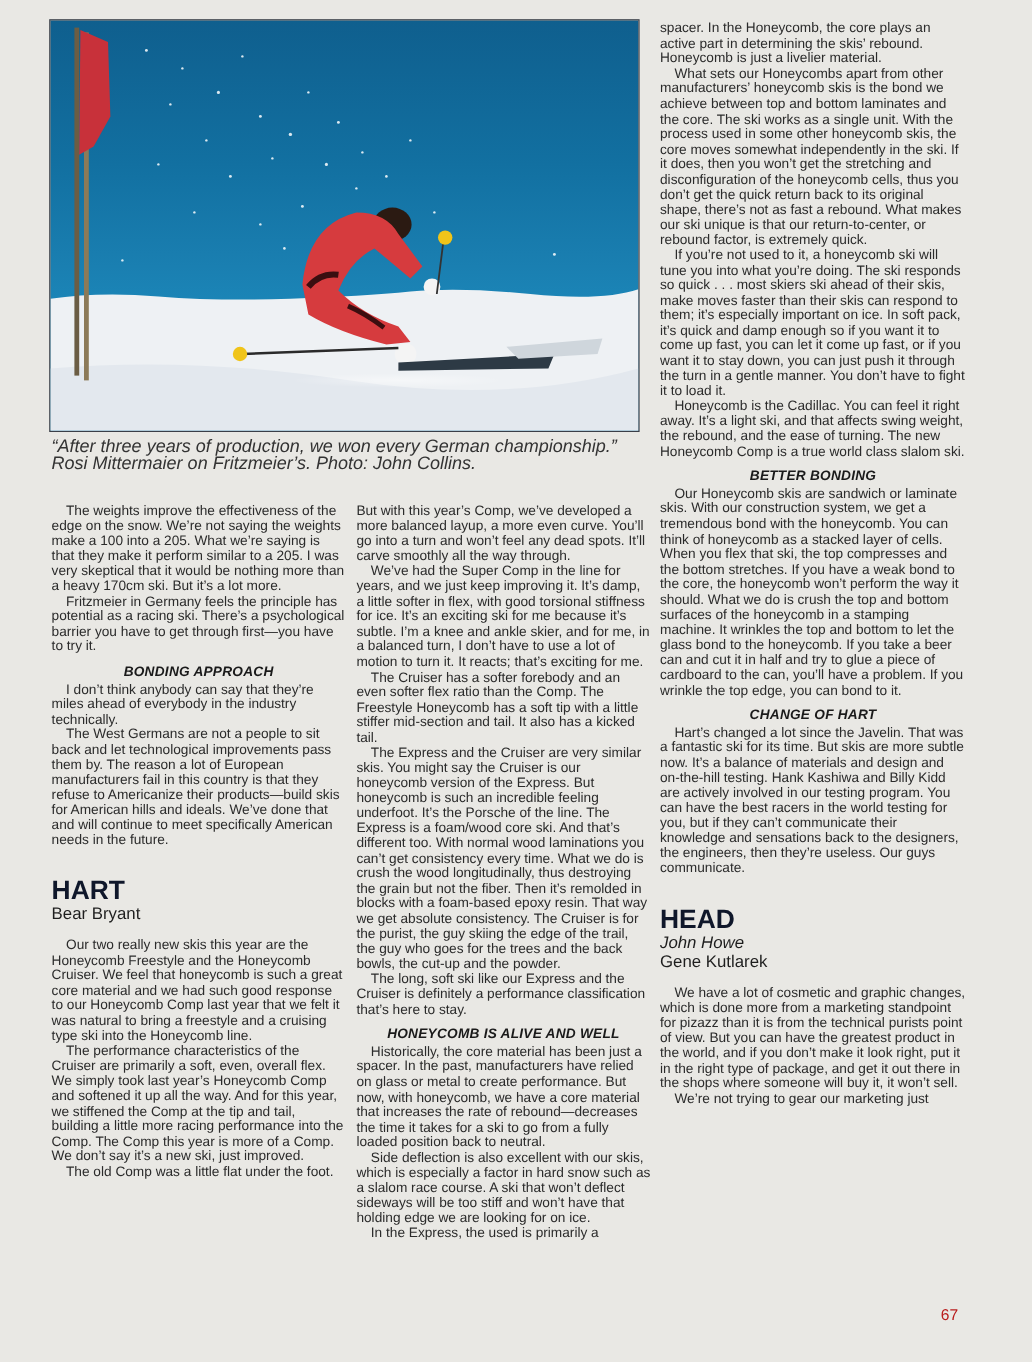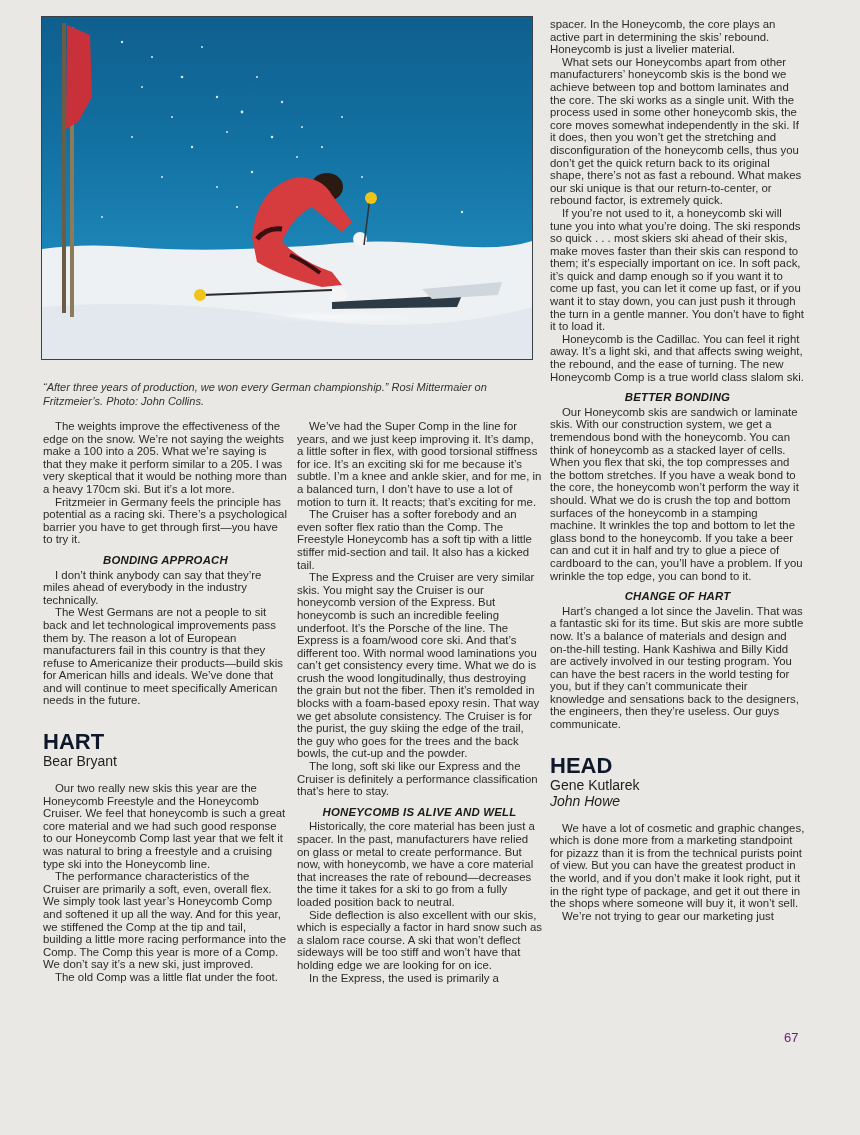--- a/index.html
+++ b/index.html
@@ -9,38 +9,38 @@
     font-family:"Liberation Sans", sans-serif;
     color:#2a2a2a;
   }
   .photo {
     position:absolute; left:41px; top:16px; width:492px; height:344px;
     border:1.5px solid #3a3f48; box-sizing:border-box; overflow:hidden;
     background:linear-gradient(180deg,#0f5f8e 0%,#1270a1 35%,#1a7fb1 60%,#1b86b8 70%);
   }
   .photo svg { display:block; }
   .caption {
-    position:absolute; left:43px; top:381px; width:500px;
-    font-style:italic; font-size:11px; line-height:13.6px; color:#333;
+    position:absolute; left:43px; top:366px; width:500px;
+    font-style:italic; font-size:15px; line-height:13.6px; color:#333;
   }
   .col {
     position:absolute; font-size:11.4px; line-height:12.6px; color:#2b2b2b;
   }
   .col p { margin:0; text-indent:12px; }
   .col p.noindent { text-indent:0; }
   .col .subhead {
     font-weight:bold; font-size:11.4px; text-align:center; letter-spacing:0.2px;
     margin:8px 0 2px 0; color:#1a1a1a;font-style:italic;
   }
   .col .brand { font-weight:bold; font-size:22px; line-height:22px; margin-top:24px; color:#0f172a; }
   .col .person { font-size:14px; line-height:16px; color:#1e1e1e; }
   .col .person.it { font-style:italic; }
   .col .gap { height:13px; }
   .pagenum {
-    position:absolute; left:784px; top:1030px; font-size:13px; color:#701a75;
+    position:absolute; left:784px; top:1088px; font-size:13px; color:#b91c1c;
   }
 </style>
 </head>
 <body>
 
 <div class="photo">
   <svg width="490" height="342" viewBox="0 0 490 342">
     <defs>
       <radialGradient id="spray" cx="50%" cy="50%" r="50%">
         <stop offset="0%" stop-color="#ffffff" stop-opacity="0.9"></stop>
@@ -113,40 +113,41 @@
   <p>The West Germans are not a people to sit back and let technological improvements pass them by. The reason a lot of European manufacturers fail in this country is that they refuse to Americanize their products—build skis for American hills and ideals. We’ve done that and will continue to meet specifically American needs in the future.</p>
   <div class="brand">HART</div>
   <div class="person">Bear Bryant</div>
   <div class="gap"></div>
   <p>Our two really new skis this year are the Honeycomb Freestyle and the Honeycomb Cruiser. We feel that honeycomb is such a great core material and we had such good response to our Honeycomb Comp last year that we felt it was natural to bring a freestyle and a cruising type ski into the Honeycomb line.</p>
   <p>The performance characteristics of the Cruiser are primarily a soft, even, overall flex. We simply took last year’s Honeycomb Comp and softened it up all the way. And for this year, we stiffened the Comp at the tip and tail, building a little more racing performance into the Comp. The Comp this year is more of a Comp. We don’t say it’s a new ski, just improved.</p>
   <p>The old Comp was a little flat under the foot.</p>
 </div>
 
 <div class="col" style="left:297px; top:420px; width:245px;">
+  <p class="noindent">But with this year’s Comp, we’ve developed a more balanced layup, a more even curve. You’ll go into a turn and won’t feel any dead spots. It’ll carve smoothly all the way through.</p>
   <p>We’ve had the Super Comp in the line for years, and we just keep improving it. It’s damp, a little softer in flex, with good torsional stiffness for ice. It’s an exciting ski for me because it’s subtle. I’m a knee and ankle skier, and for me, in a balanced turn, I don’t have to use a lot of motion to turn it. It reacts; that’s exciting for me.</p>
   <p>The Cruiser has a softer forebody and an even softer flex ratio than the Comp. The Freestyle Honeycomb has a soft tip with a little stiffer mid-section and tail. It also has a kicked tail.</p>
   <p>The Express and the Cruiser are very similar skis. You might say the Cruiser is our honeycomb version of the Express. But honeycomb is such an incredible feeling underfoot. It’s the Porsche of the line. The Express is a foam/wood core ski. And that’s different too. With normal wood laminations you can’t get consistency every time. What we do is crush the wood longitudinally, thus destroying the grain but not the fiber. Then it’s remolded in blocks with a foam-based epoxy resin. That way we get absolute consistency. The Cruiser is for the purist, the guy skiing the edge of the trail, the guy who goes for the trees and the back bowls, the cut-up and the powder.</p>
   <p>The long, soft ski like our Express and the Cruiser is definitely a performance classification that’s here to stay.</p>
   <div class="subhead">HONEYCOMB IS ALIVE AND WELL</div>
   <p>Historically, the core material has been just a spacer. In the past, manufacturers have relied on glass or metal to create performance. But now, with honeycomb, we have a core material that increases the rate of rebound—decreases the time it takes for a ski to go from a fully loaded position back to neutral.</p>
   <p>Side deflection is also excellent with our skis, which is especially a factor in hard snow such as a slalom race course. A ski that won’t deflect sideways will be too stiff and won’t have that holding edge we are looking for on ice.</p>
   <p>In the Express, the used is primarily a</p>
 </div>
 
 <div class="col" style="left:550px; top:18px; width:255px;">
   <p class="noindent">spacer. In the Honeycomb, the core plays an active part in determining the skis’ rebound. Honeycomb is just a livelier material.</p>
   <p>What sets our Honeycombs apart from other manufacturers’ honeycomb skis is the bond we achieve between top and bottom laminates and the core. The ski works as a single unit. With the process used in some other honeycomb skis, the core moves somewhat independently in the ski. If it does, then you won’t get the stretching and disconfiguration of the honeycomb cells, thus you don’t get the quick return back to its original shape, there’s not as fast a rebound. What makes our ski unique is that our return-to-center, or rebound factor, is extremely quick.</p>
   <p>If you’re not used to it, a honeycomb ski will tune you into what you’re doing. The ski responds so quick . . . most skiers ski ahead of their skis, make moves faster than their skis can respond to them; it’s especially important on ice. In soft pack, it’s quick and damp enough so if you want it to come up fast, you can let it come up fast, or if you want it to stay down, you can just push it through the turn in a gentle manner. You don’t have to fight it to load it.</p>
   <p>Honeycomb is the Cadillac. You can feel it right away. It’s a light ski, and that affects swing weight, the rebound, and the ease of turning. The new Honeycomb Comp is a true world class slalom ski.</p>
   <div class="subhead">BETTER BONDING</div>
   <p>Our Honeycomb skis are sandwich or laminate skis. With our construction system, we get a tremendous bond with the honeycomb. You can think of honeycomb as a stacked layer of cells. When you flex that ski, the top compresses and the bottom stretches. If you have a weak bond to the core, the honeycomb won’t perform the way it should. What we do is crush the top and bottom surfaces of the honeycomb in a stamping machine. It wrinkles the top and bottom to let the glass bond to the honeycomb. If you take a beer can and cut it in half and try to glue a piece of cardboard to the can, you’ll have a problem. If you wrinkle the top edge, you can bond to it.</p>
   <div class="subhead">CHANGE OF HART</div>
   <p>Hart’s changed a lot since the Javelin. That was a fantastic ski for its time. But skis are more subtle now. It’s a balance of materials and design and on-the-hill testing. Hank Kashiwa and Billy Kidd are actively involved in our testing program. You can have the best racers in the world testing for you, but if they can’t communicate their knowledge and sensations back to the designers, the engineers, then they’re useless. Our guys communicate.</p>
   <div class="brand">HEAD</div>
+  <div class="person it">John Howe</div>
   <div class="person">Gene Kutlarek</div>
-  <div class="person it">John Howe</div>
   <div class="gap"></div>
   <p>We have a lot of cosmetic and graphic changes, which is done more from a marketing standpoint for pizazz than it is from the technical purists point of view. But you can have the greatest product in the world, and if you don’t make it look right, put it in the right type of package, and get it out there in the shops where someone will buy it, it won’t sell.</p>
   <p>We’re not trying to gear our marketing just</p>
 </div>
 
 <div class="pagenum">67</div>
 
 </body></html>

